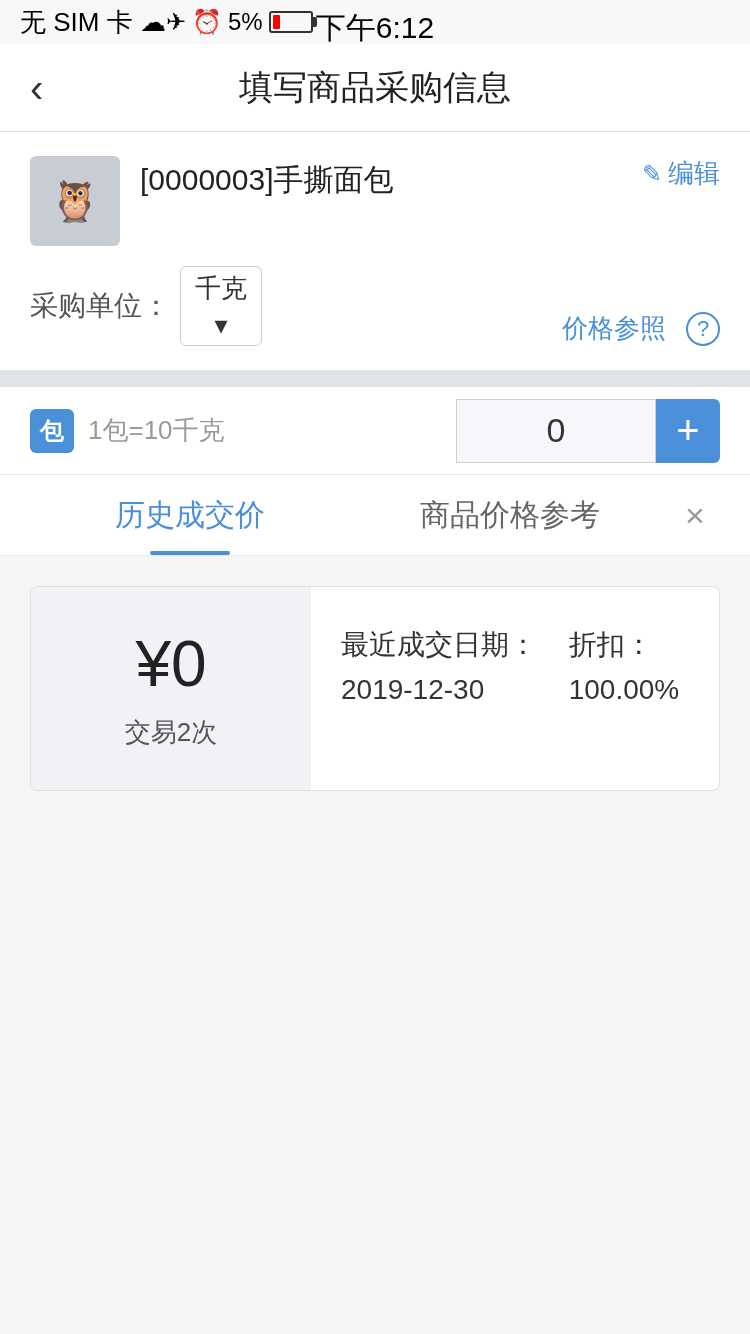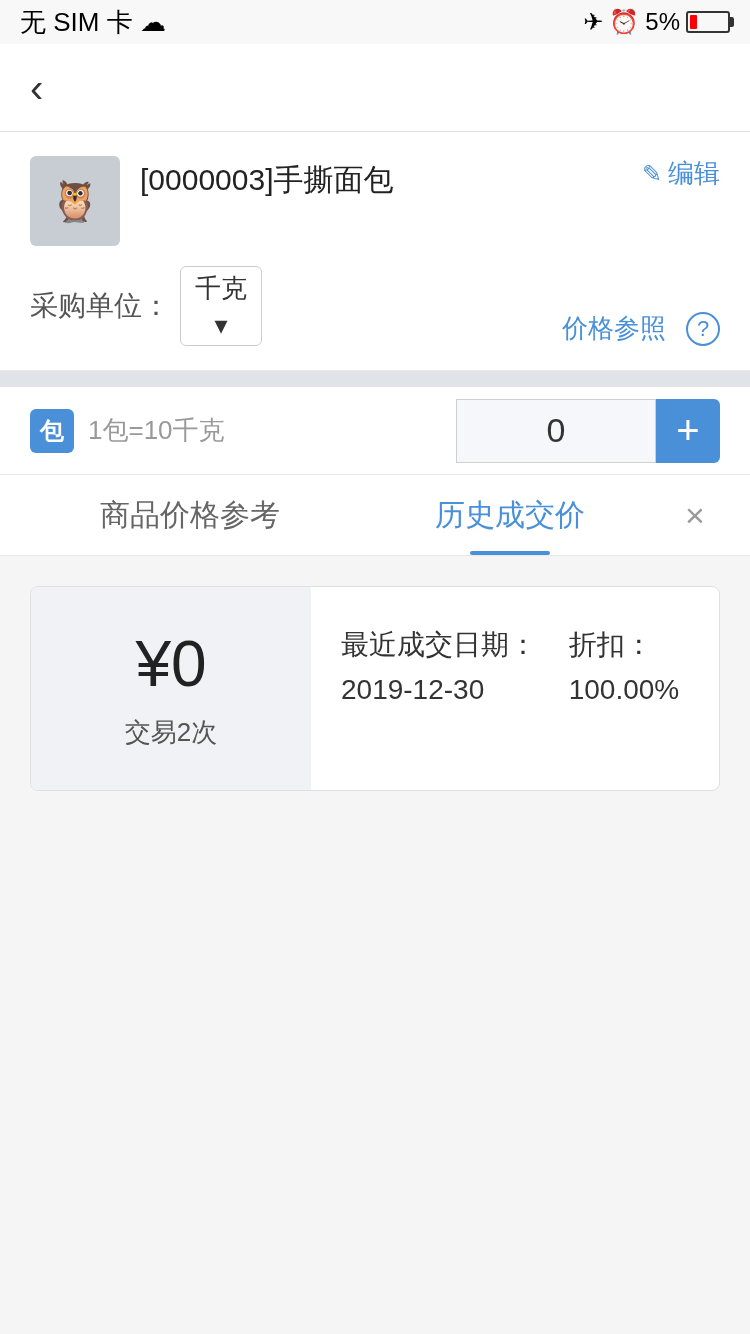--- a/index.html
+++ b/index.html
@@ -12,21 +12,21 @@
       overflow-x: hidden;
     }
 
     
     .status-bar {
       width: 750px;
       height: 44px;
       background: #f8f8f8;
       display: flex;
       align-items: center;
-      justify-content: space-between;
+      justify-content: flex-start;
       padding: 16px 20px;
       font-size: 26px;
       color: #000;
     }
     .status-left {
       display: flex;
       align-items: center;
       gap: 8px;
       font-size: 26px;
     }
@@ -362,34 +362,36 @@
       line-height: 1.6;
     }
   </style>
 </head>
 <body>
 
 <div class="status-bar">
   <div class="status-left">
     <span>无 SIM 卡 ☁</span>
   </div>
+  <div class="status-center">下午6:12</div>
   <div class="status-right">
     <span>✈</span>
     <span>⏰</span>
     <span>5%</span>
     <div class="battery-container">
       <div class="battery-icon">
         <div class="battery-fill"></div>
       </div>
     </div>
   </div>
 </div>
 
 <div class="nav-bar">
   <div class="nav-back">‹</div>
+  <div class="nav-title">填写商品采购信息</div>
 </div>
 
 <div class="product-card">
   <div class="product-header">
     <div class="product-left">
       <div class="product-image">
         <span class="owl-icon">🦉</span>
       </div>
       <div class="product-name">
         <span>[0000003]</span><span>手撕面包</span>
@@ -431,26 +433,26 @@
       <span>0</span>
     </div>
     <button class="qty-plus-btn">
       <span>+</span>
     </button>
   </div>
 </div>
 
 <div class="tabs-container">
   <div class="tabs-row">
-    <div class="tab-item">
-      <span>商品价格参考</span>
-    </div>
     <div class="tab-item active">
       <span>历史成交价</span>
       <div class="tab-underline"></div>
+    </div>
+    <div class="tab-item">
+      <span>商品价格参考</span>
     </div>
     <div class="tab-close-btn">
       <span>×</span>
     </div>
   </div>
 </div>
 
 <div class="history-content">
   <div class="price-card">
     <div class="price-left-panel">

